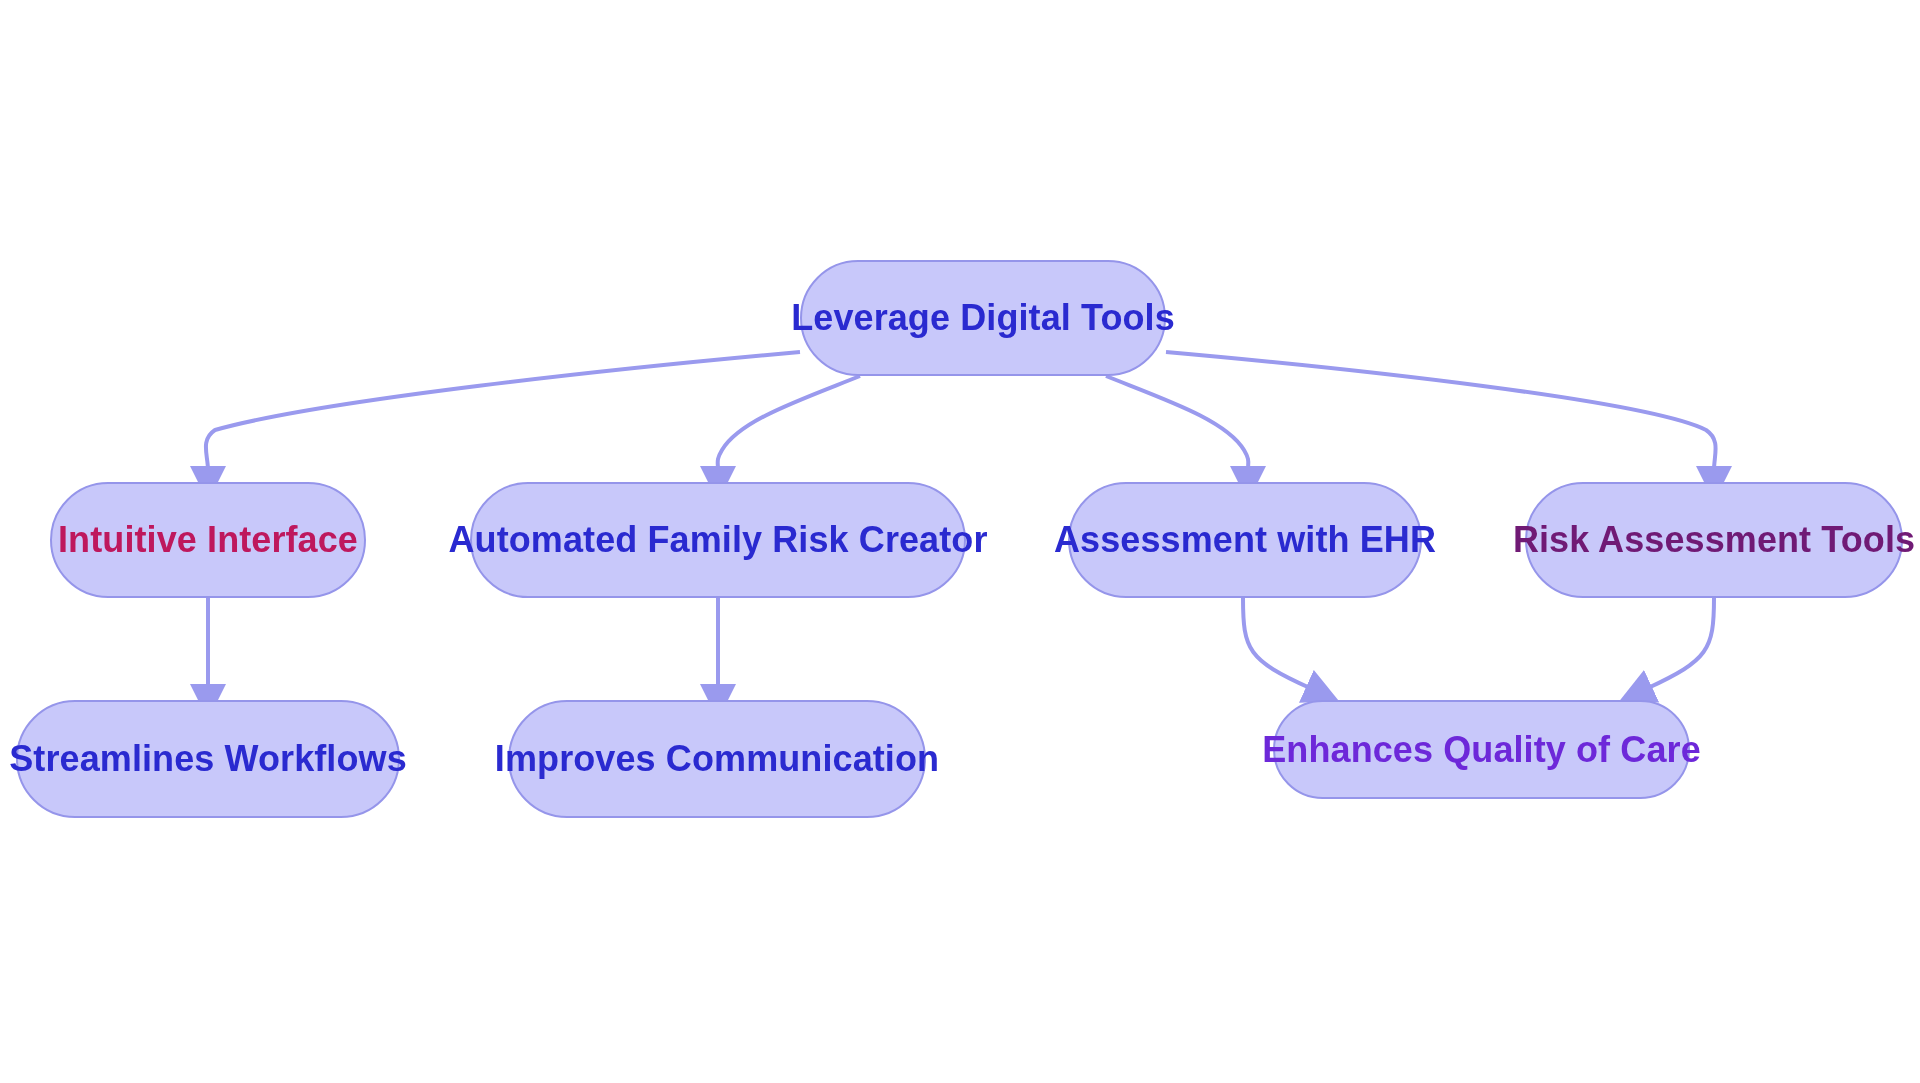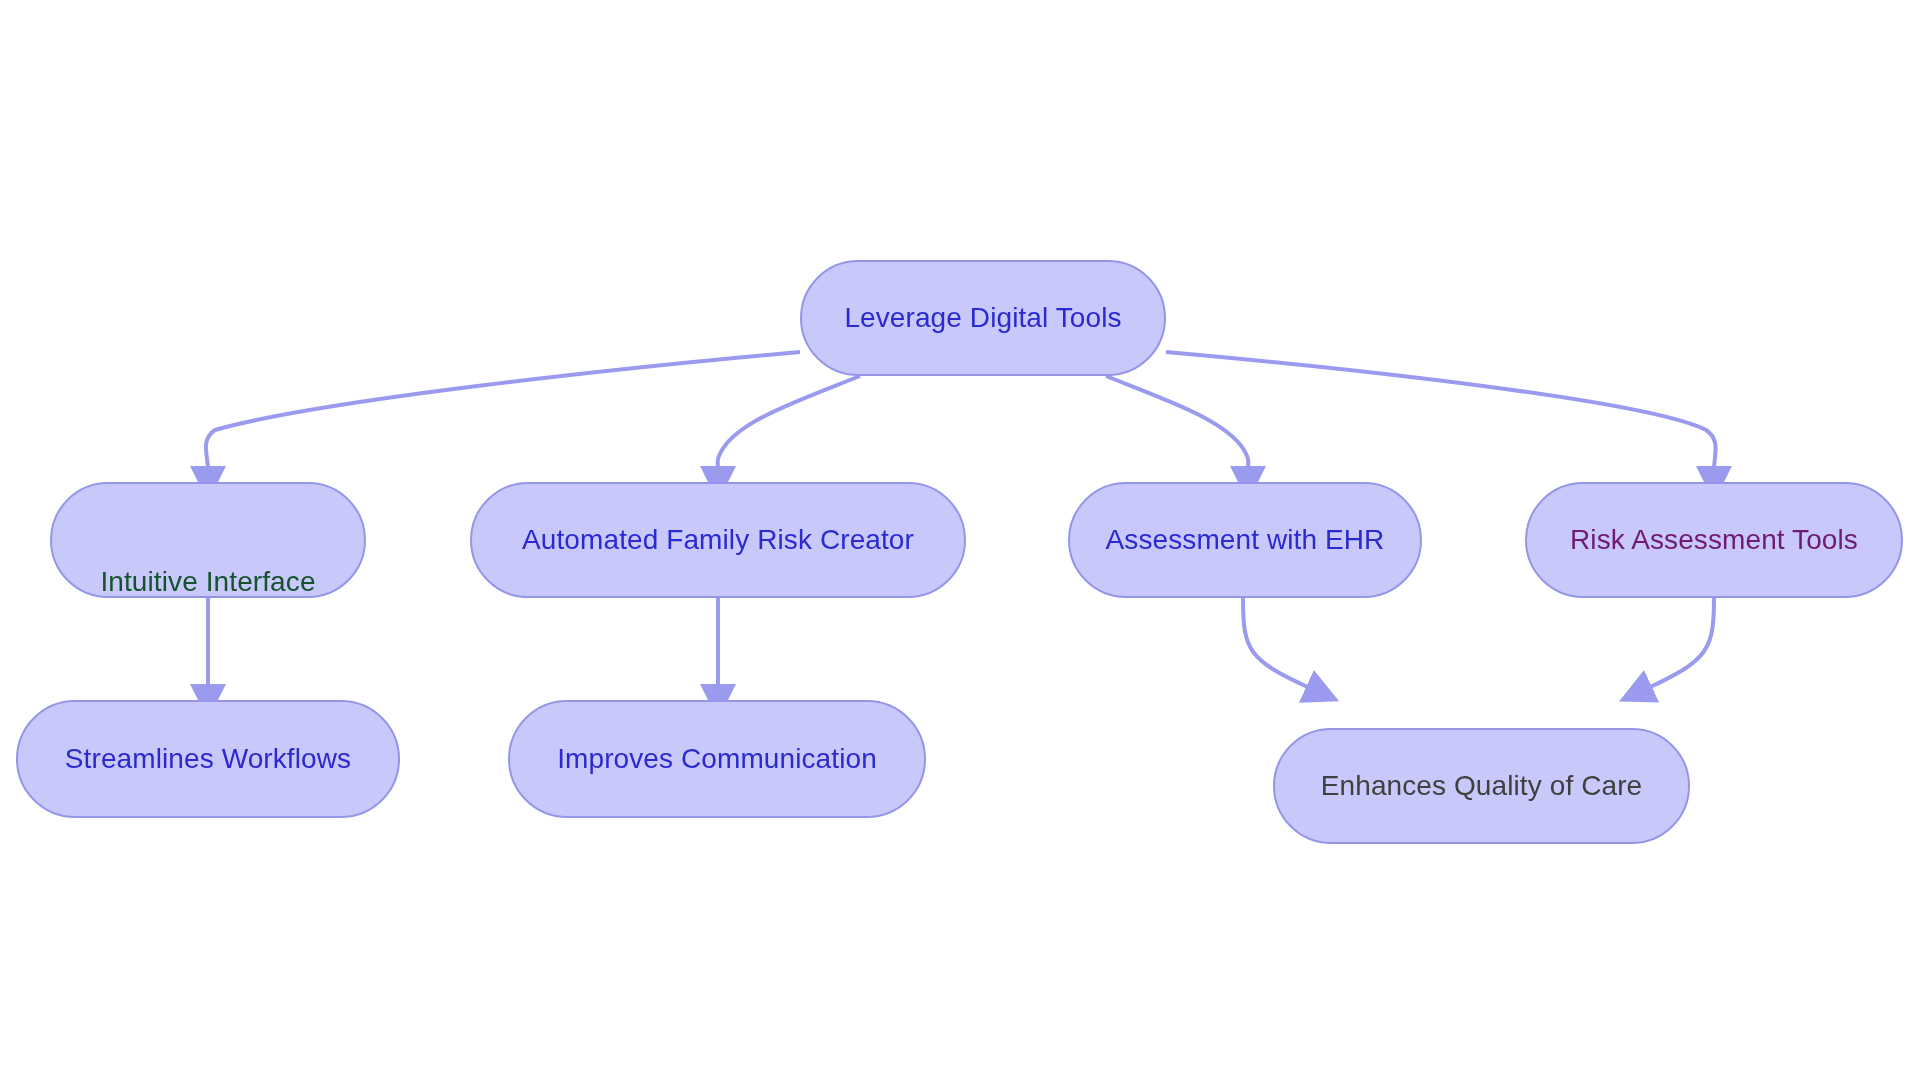--- a/index.html
+++ b/index.html
@@ -30,22 +30,22 @@
   .node {
     position: absolute;
     box-sizing: border-box;
     background: #c8c8fa;
     border: 2px solid #9595ea;
     border-radius: 999px;
     display: flex;
     align-items: center;
     justify-content: center;
     color: #2a2ad0;
-    font-size: 28px;
-    font-weight: 400;
+    font-size: 36px;
+    font-weight: 700;
     letter-spacing: 0.1px;
     white-space: nowrap;
     padding: 0 28px;
   }
   .node-label {
     display: block;
     line-height: 1;
   }
 </style>
 </head>
@@ -68,36 +68,36 @@
         <path d="M 718,598 L 718,688" fill="none" stroke="#9a9aee" stroke-width="4" stroke-linecap="butt" marker-end="url(#arrowhead)"></path>
         <path d="M 1243,598 C 1243,650 1248,660 1310,688" fill="none" stroke="#9a9aee" stroke-width="4" stroke-linecap="butt" marker-end="url(#arrowhead)"></path>
         <path d="M 1714,598 C 1714,650 1708,660 1648,688" fill="none" stroke="#9a9aee" stroke-width="4" stroke-linecap="butt" marker-end="url(#arrowhead)"></path>
       </g>
   </svg>
 
   <div id="node-layer">
       <div class="node" style="left: 800px; top: 260px; width: 366px; height: 116px; background: rgb(200, 200, 250); border-color: rgb(149, 149, 234); color: rgb(42, 42, 208);">
         <span class="node-label">Leverage Digital Tools</span>
       </div>
-      <div class="node" style="left: 50px; top: 482px; width: 316px; height: 116px; background: rgb(200, 200, 250); border-color: rgb(149, 149, 234); color: #14532d; align-items: flex-end;">
+      <div class="node" style="left: 50px; top: 482px; width: 316px; height: 116px; background: rgb(200, 200, 250); border-color: rgb(149, 149, 234); color: #be185d;">
         <span class="node-label">Intuitive Interface</span>
       </div>
       <div class="node" style="left: 470px; top: 482px; width: 496px; height: 116px; background: rgb(200, 200, 250); border-color: rgb(149, 149, 234); color: rgb(42, 42, 208);">
         <span class="node-label">Automated Family Risk Creator</span>
       </div>
       <div class="node" style="left: 1068px; top: 482px; width: 354px; height: 116px; background: rgb(200, 200, 250); border-color: rgb(149, 149, 234); color: rgb(42, 42, 208);">
         <span class="node-label">Assessment with EHR</span>
       </div>
       <div class="node" style="left: 1525px; top: 482px; width: 378px; height: 116px; background: rgb(200, 200, 250); border-color: rgb(149, 149, 234); color: #701a75;">
         <span class="node-label">Risk Assessment Tools</span>
       </div>
       <div class="node" style="left: 16px; top: 700px; width: 384px; height: 118px; background: rgb(200, 200, 250); border-color: rgb(149, 149, 234); color: rgb(42, 42, 208); text-align: center;">
         <span class="node-label">Streamlines Workflows</span>
       </div>
       <div class="node" style="left: 508px; top: 700px; width: 418px; height: 118px; background: rgb(200, 200, 250); border-color: rgb(149, 149, 234); color: rgb(42, 42, 208); align-items: center;">
         <span class="node-label">Improves Communication</span>
       </div>
-      <div class="node" style="left: 1273px; top: 700px; width: 417px; height: 116px; background: rgb(200, 200, 250); border-color: rgb(149, 149, 234); color: #404040; margin-top: 28px;">
+      <div class="node" style="left: 1273px; top: 700px; width: 417px; height: 99px; background: rgb(200, 200, 250); border-color: rgb(149, 149, 234); color: #6d28d9;">
         <span class="node-label">Enhances Quality of Care</span>
       </div>
     </div>
 
 </div>
 
 </body></html>

